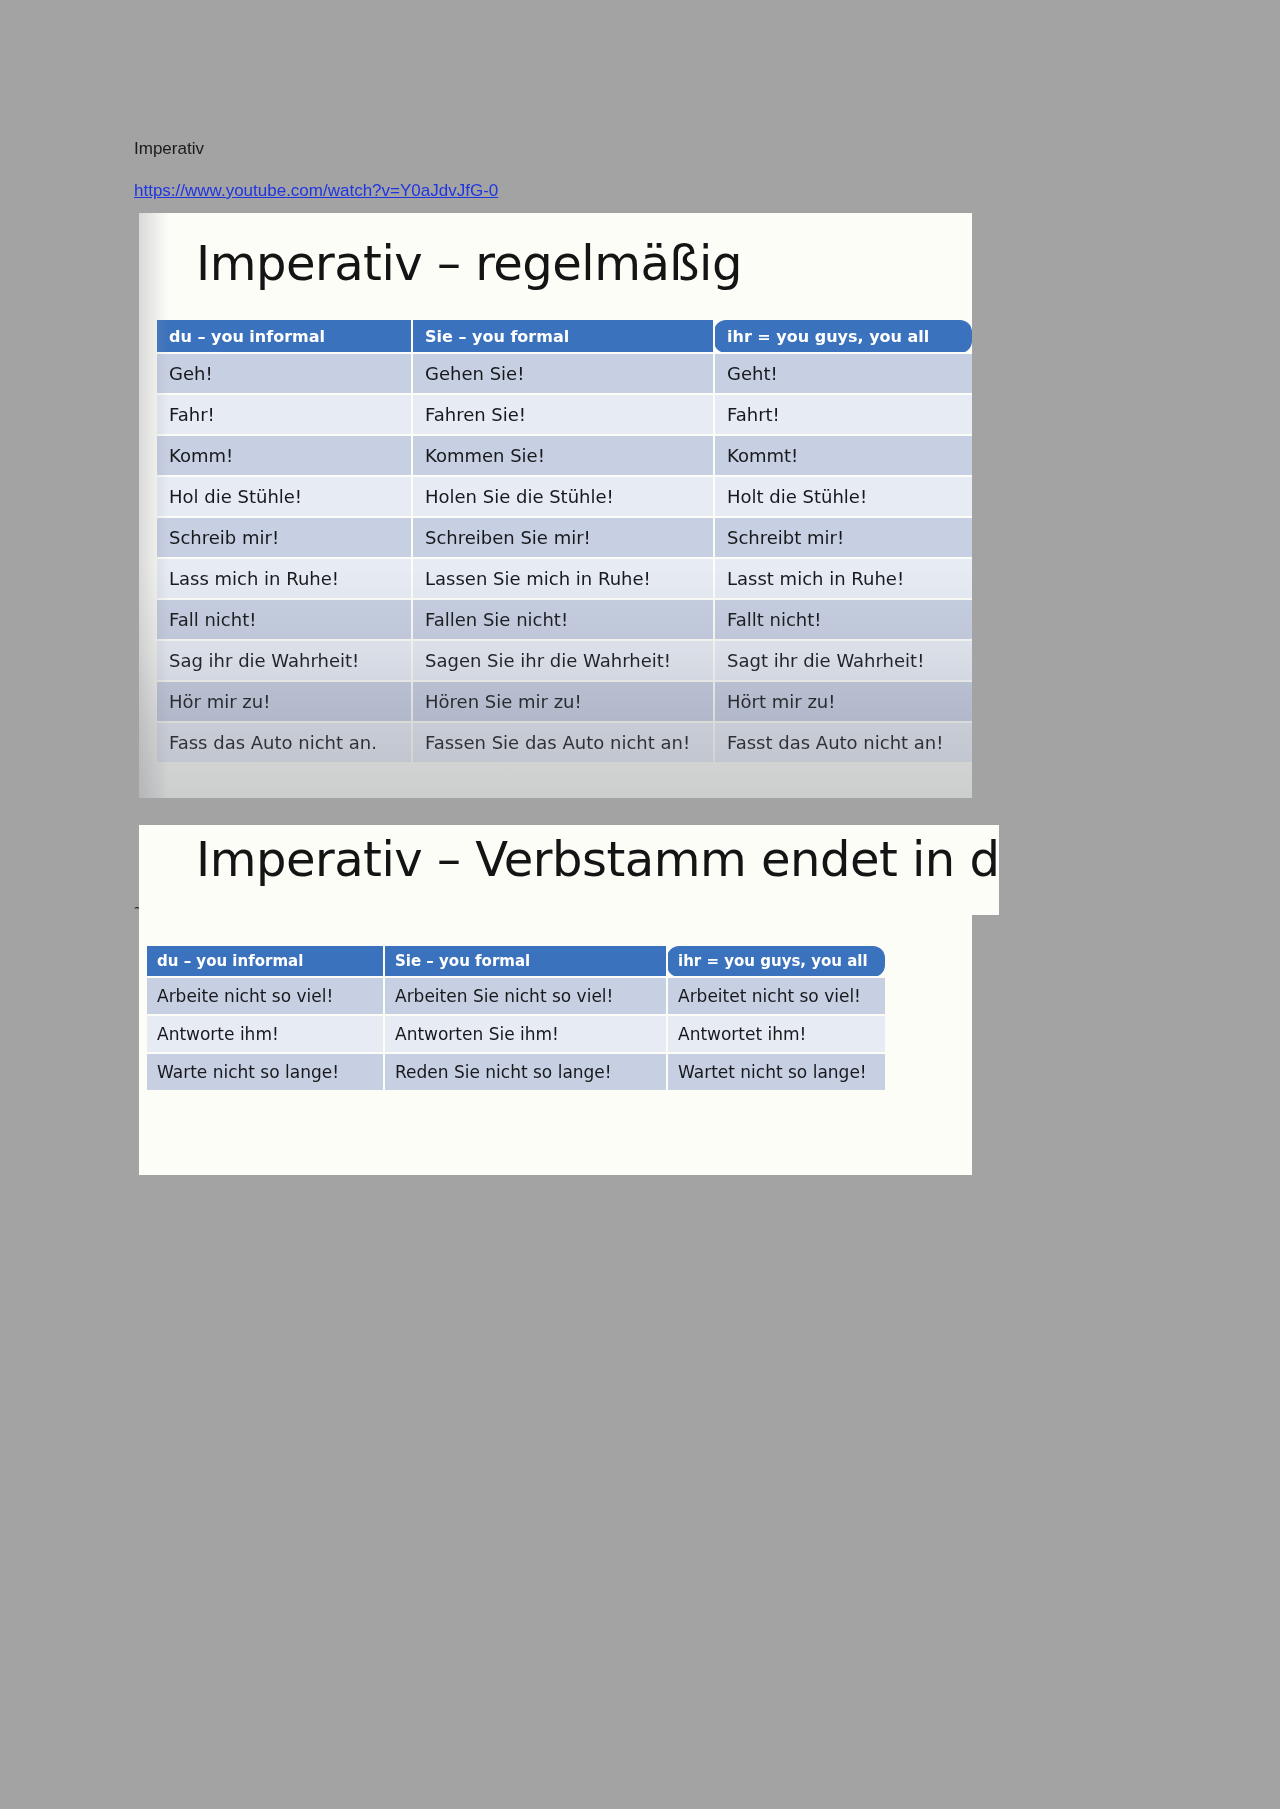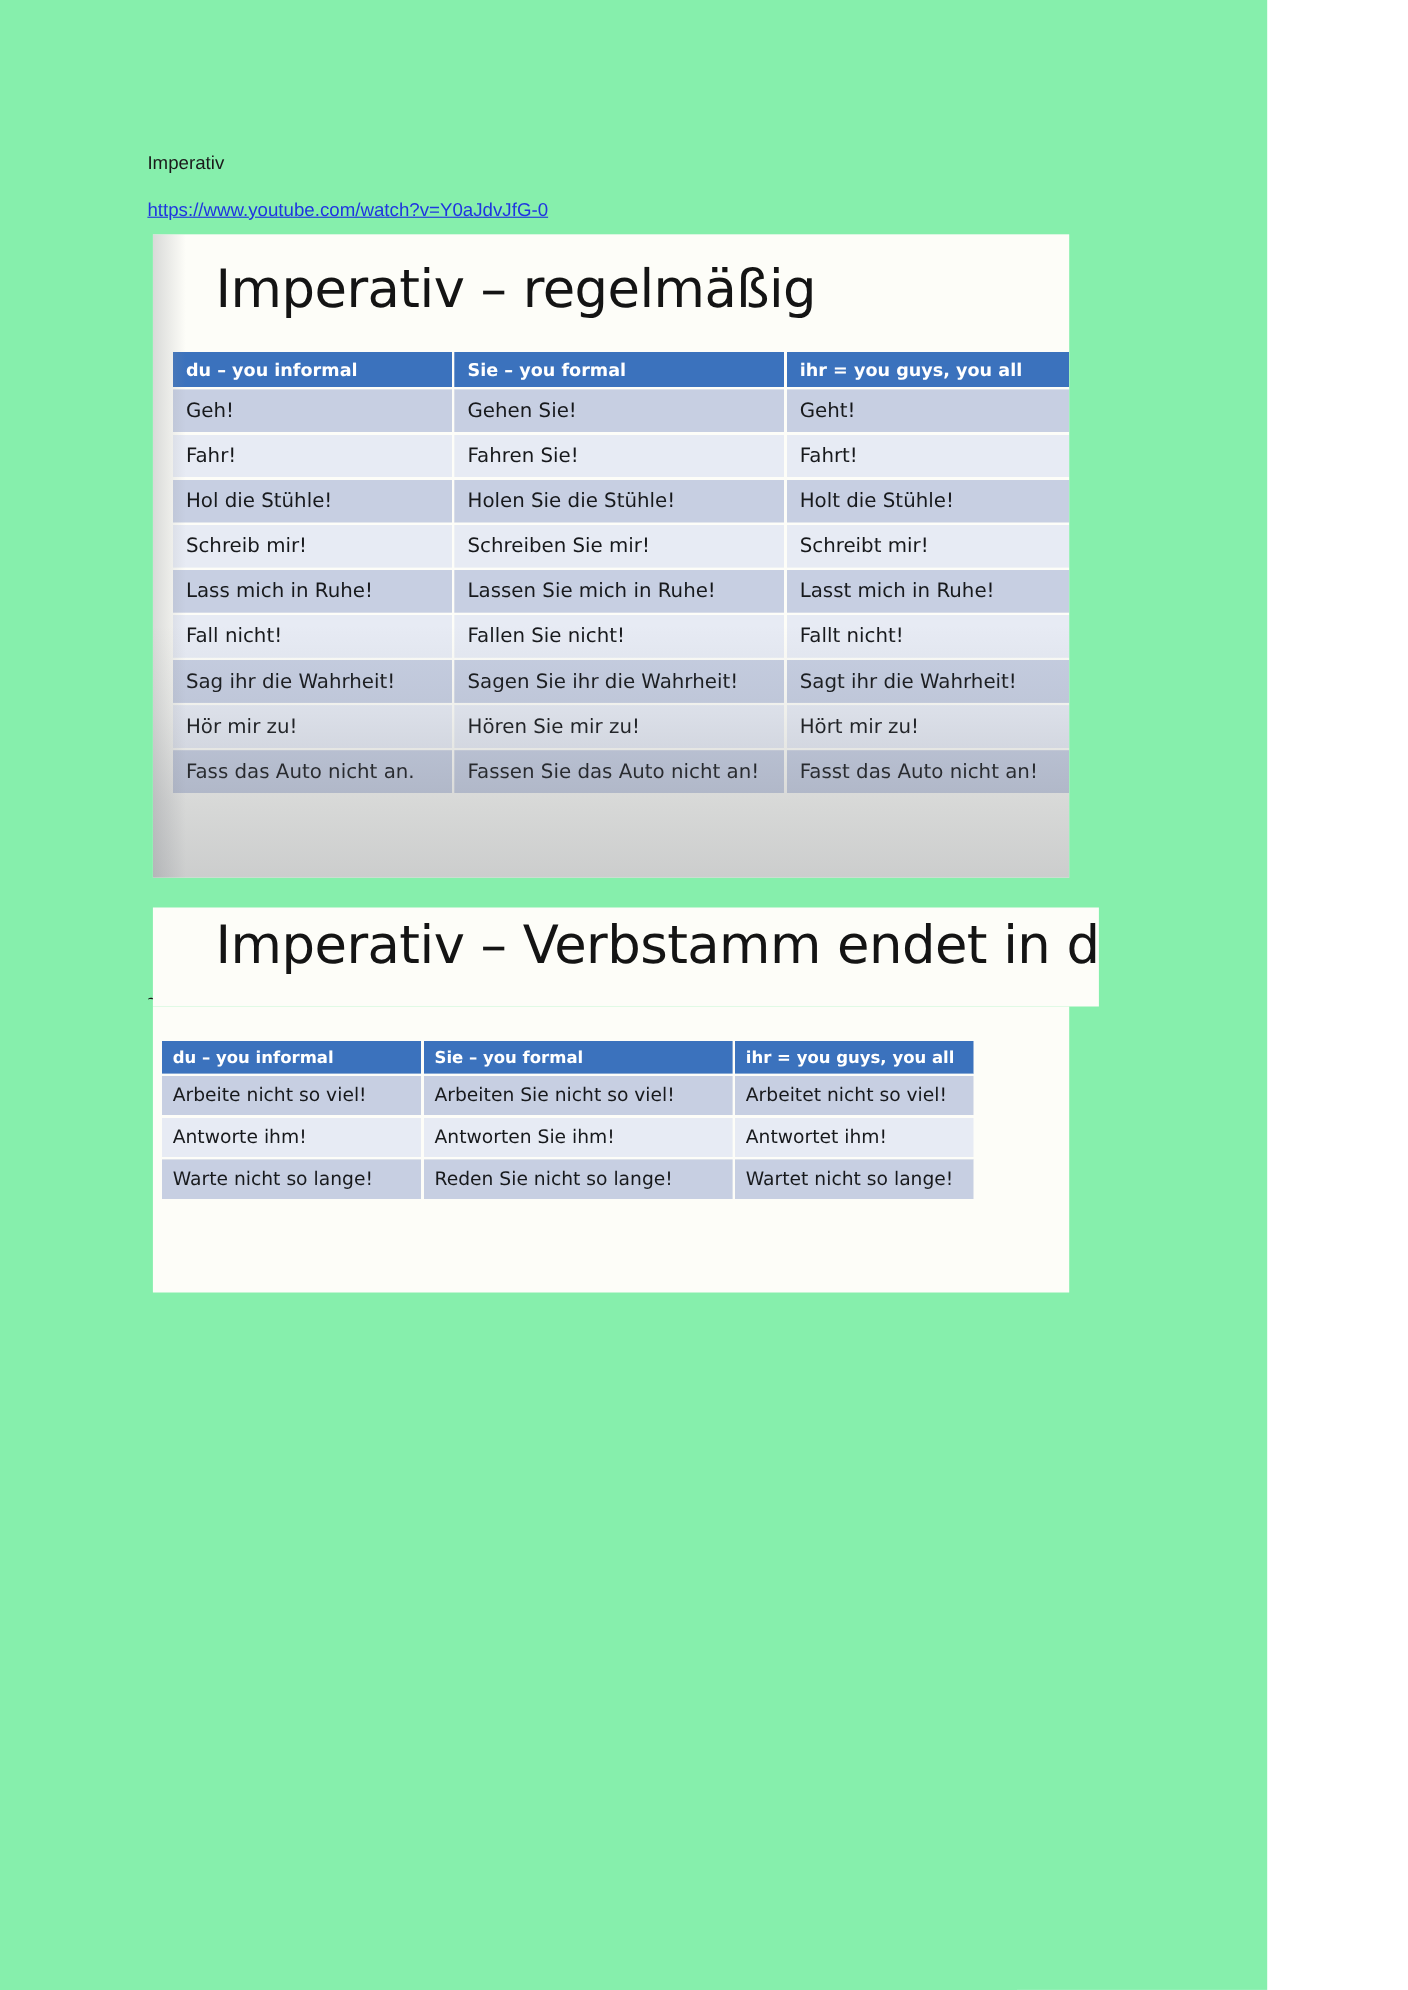--- a/index.html
+++ b/index.html
@@ -12,23 +12,23 @@
     width: 1280px;
     height: 1809px;
     font-family: "Liberation Sans", sans-serif;
     color: #000000;
     position: relative;
     overflow: hidden;
   }
 
   .page {
     position: relative;
-    width: 1152px;
+    width: 1280px;
     height: 1809px;
-    background: #86efac;
+    background: #a3a3a3;
     padding: 0;
   }
 
   
   .doc-line {
     position: absolute;
     left: 134px;
     font-size: 17px;
     line-height: 22px;
     color: #1a1a1a;
@@ -120,21 +120,21 @@
   table.imp-table th {
     background: #3b72bd;
     color: #ffffff;
     font-weight: bold;
     text-align: left;
     border-right: 2px solid #fdfdf8;
     border-bottom: 2px solid #fdfdf8;
     white-space: nowrap;
     overflow: hidden;
   }
-  table.imp-table th:last-child { border-right: none; }
+  table.imp-table th:last-child { border-right: none; border-radius: 12px; }
 
   table.imp-table td {
     text-align: left;
     color: #17191c;
     border-right: 2px solid #fdfdf8;
     border-bottom: 2px solid #fdfdf8;
     white-space: nowrap;
     overflow: hidden;
   }
   table.imp-table td:last-child { border-right: none; }
@@ -223,20 +223,25 @@
           <td>Geh!</td>
           <td>Gehen Sie!</td>
           <td>Geht!</td>
         </tr>
         <tr>
           <td>Fahr!</td>
           <td>Fahren Sie!</td>
           <td>Fahrt!</td>
         </tr>
         <tr>
+          <td>Komm!</td>
+          <td>Kommen Sie!</td>
+          <td>Kommt!</td>
+        </tr>
+        <tr>
           <td>Hol die Stühle!</td>
           <td>Holen Sie die Stühle!</td>
           <td>Holt die Stühle!</td>
         </tr>
         <tr>
           <td>Schreib mir!</td>
           <td>Schreiben Sie mir!</td>
           <td>Schreibt mir!</td>
         </tr>
         <tr>

